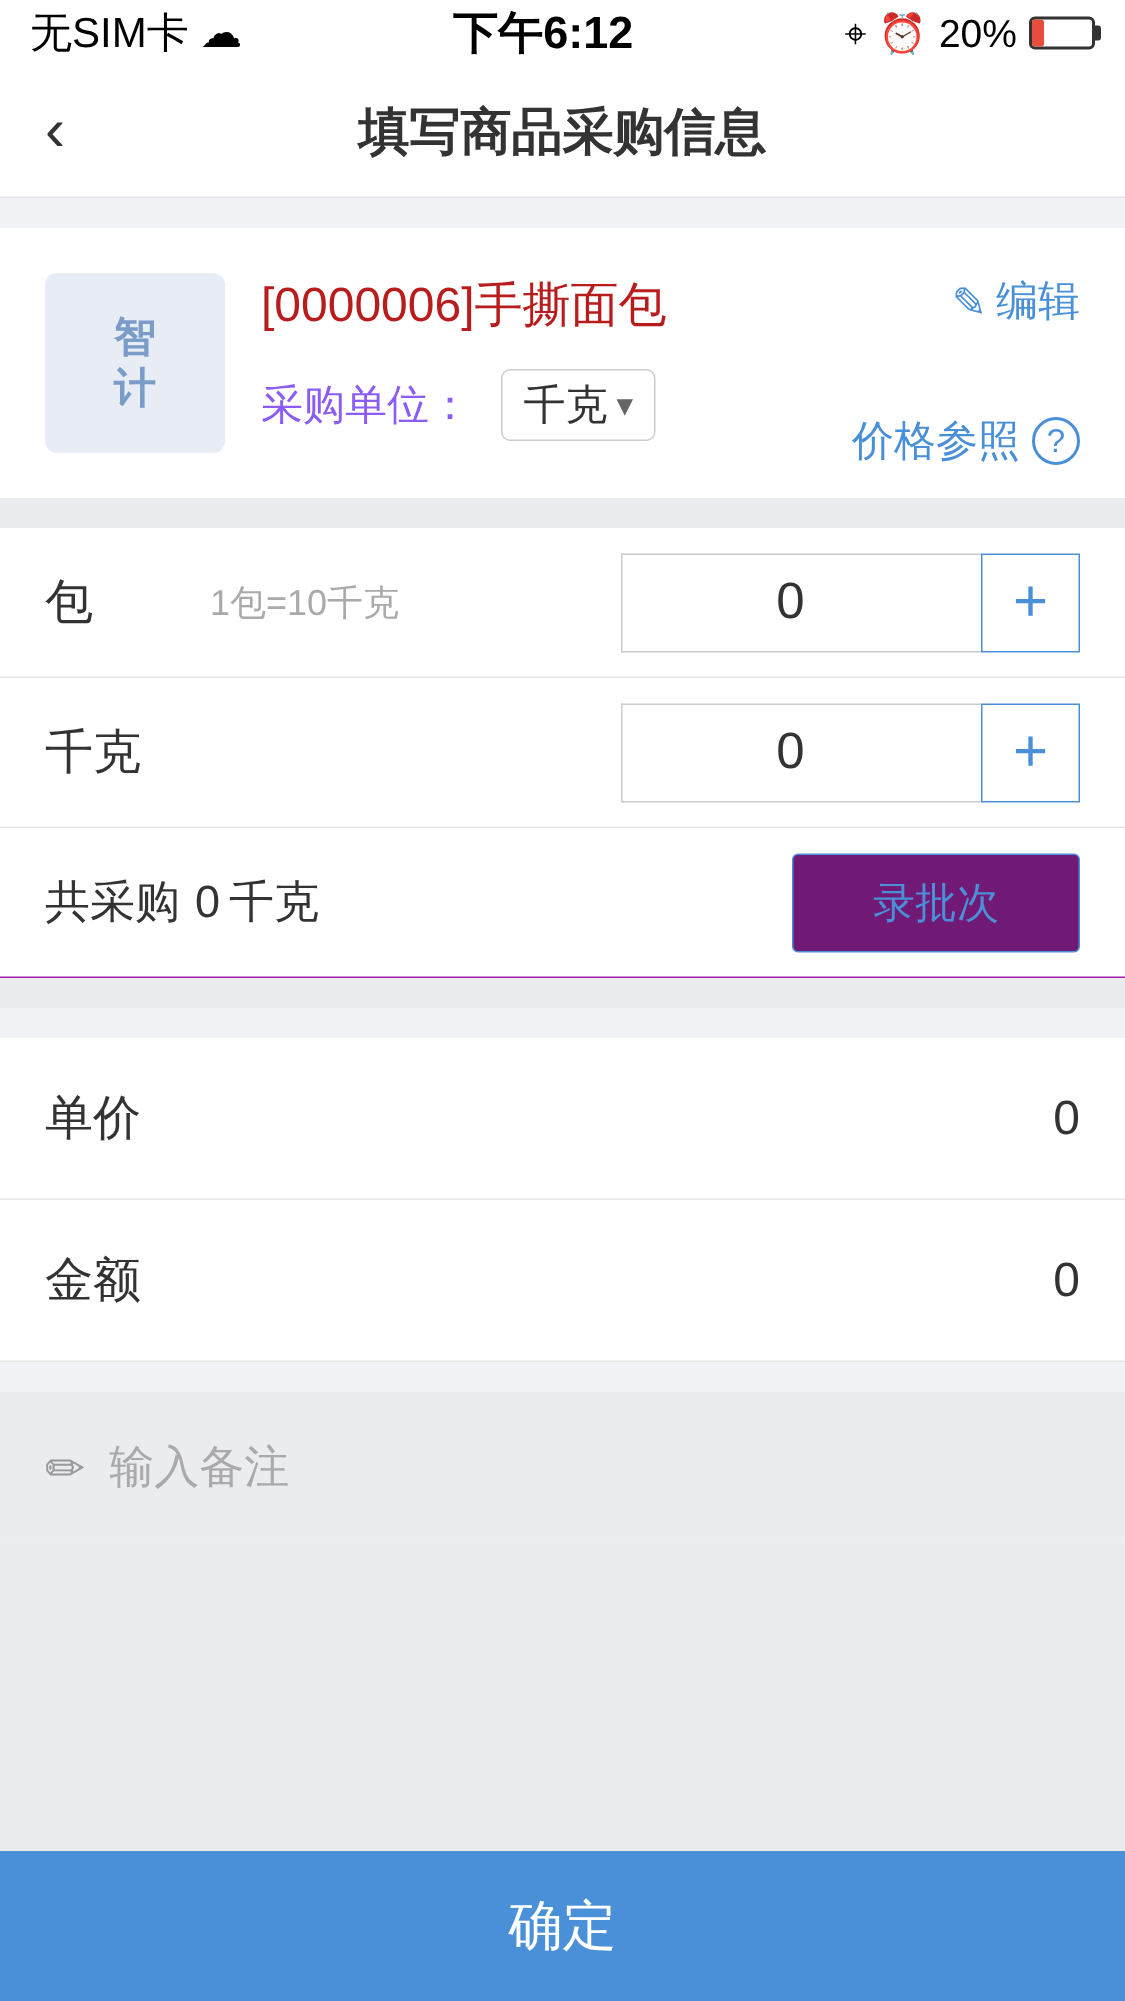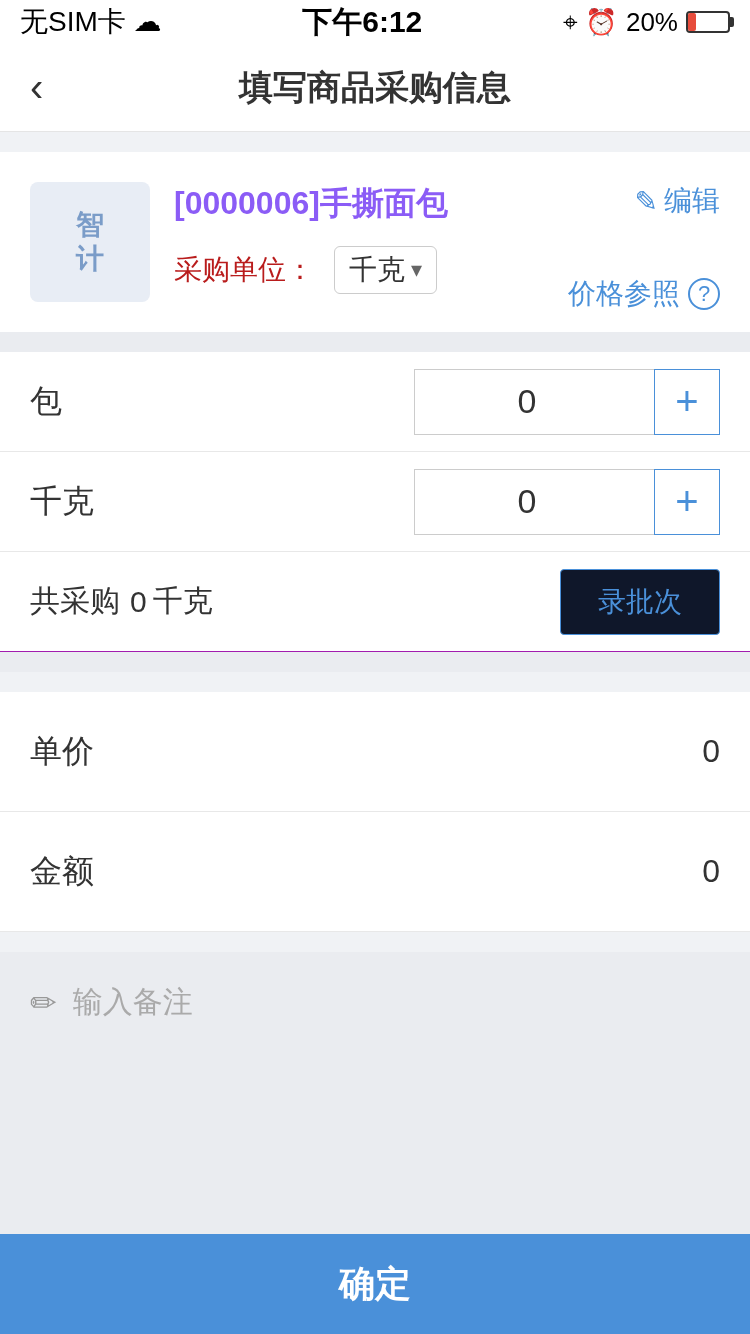--- a/index.html
+++ b/index.html
@@ -100,30 +100,30 @@
     .product-logo {
       font-size: 28px;
       color: #7a9cc8;
       font-weight: bold;
       text-align: center;
       line-height: 1.2;
     }
     .product-info { flex: 1; }
     .product-name {
       font-size: 32px;
-      color: #8b5cf6;
-      font-weight: 700;
+      color: #b91c1c;
+      font-weight: 400;
       margin-bottom: 20px;
     }
     .product-unit-row {
       display: flex;
       align-items: center;
       gap: 20px;
     }
-    .unit-label { font-size: 28px; color: #b91c1c; }
+    .unit-label { font-size: 28px; color: #8b5cf6; }
     .unit-select {
       display: flex;
       align-items: center;
       border: 1px solid #ccc;
       border-radius: 6px;
       padding: 4px 14px;
       font-size: 28px;
       color: #333;
       background: #fff;
       cursor: pointer;
@@ -228,43 +228,43 @@
       padding: 0 30px;
       height: 100px;
       background: #fff;
       border-bottom: 1px solid #a21caf;
     }
     .total-label { font-size: 30px; color: #333; }
     .total-value { color: #333; font-size: 30px; margin-left: 10px; }
     .total-unit { color: #333; font-size: 30px; margin-left: 6px; }
     .batch-btn {
       margin-left: auto;
-      width: 160px;
+      width: 192px;
       height: 66px;
       border: 1px solid #4a90d9;
-      background: #0f172a;
+      background: #701a75;
       color: #4a90d9;
       font-size: 28px;
       display: flex;
       align-items: center;
       justify-content: center;
       cursor: pointer;
       border-radius: 4px;
     }
 
     
     .detail-section {
       background: #fff;
       margin-top: 20px;
     }
     .detail-row {
       display: flex;
       align-items: center;
       padding: 0 30px;
-      height: 120px;
+      height: 108px;
       border-bottom: 1px solid #e8e8e8;
     }
     .detail-label { font-size: 32px; color: #333; }
     .detail-value { margin-left: auto; font-size: 32px; color: #333; }
 
     
     .remark-section {
       background: #eaecf0;
       margin-top: 20px;
       padding: 30px;
@@ -286,21 +286,21 @@
     
     .confirm-btn {
       position: fixed;
       bottom: 0;
       left: 0;
       width: 750px;
       height: 100px;
       background: #4a90d9;
       color: #fff;
       font-size: 36px;
-      font-weight: 700;
+      font-weight: 400;
       display: flex;
       align-items: center;
       justify-content: center;
       cursor: pointer;
       border: none;
     }
   </style>
 </head>
 <body>
 
@@ -350,20 +350,21 @@
     <div class="price-ref-help">?</div>
   </div>
 </div>
 
 <div class="section-divider"></div>
 
 <div class="input-section">
 
   <div class="input-row">
     <span class="input-row-label">包</span>
+    <span class="input-row-sublabel">1包=10千克</span>
     <div class="input-row-right">
       <input class="qty-input" type="number" value="0" style="">
       <div class="qty-plus-btn">+</div>
     </div>
   </div>
 
   <div class="input-row">
     <span class="input-row-label">千克</span>
     <div class="input-row-right">
       <input class="qty-input" type="number" value="0" style="">

